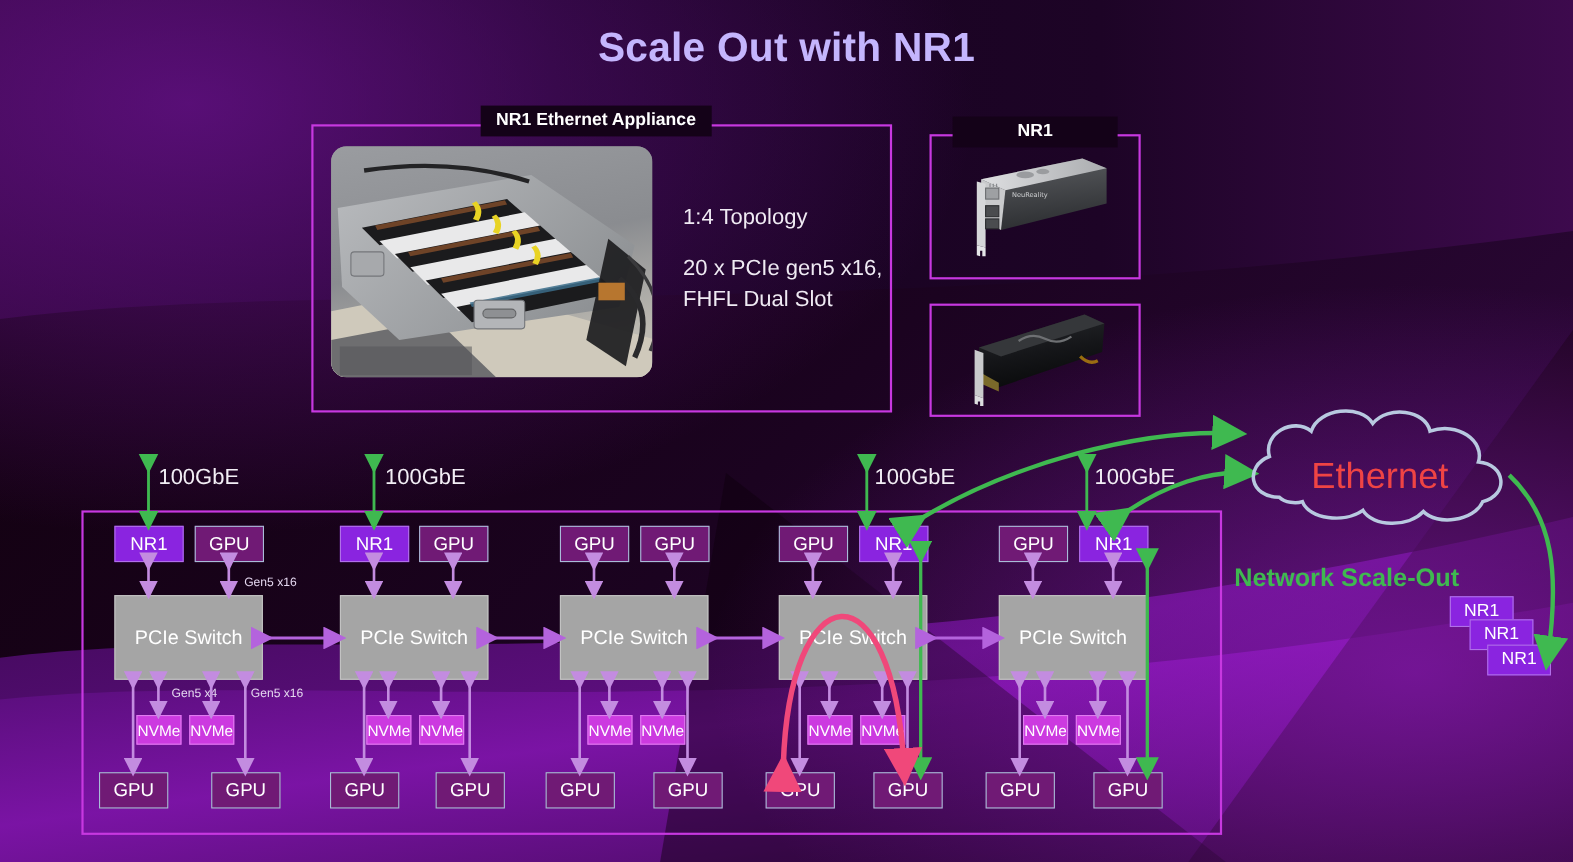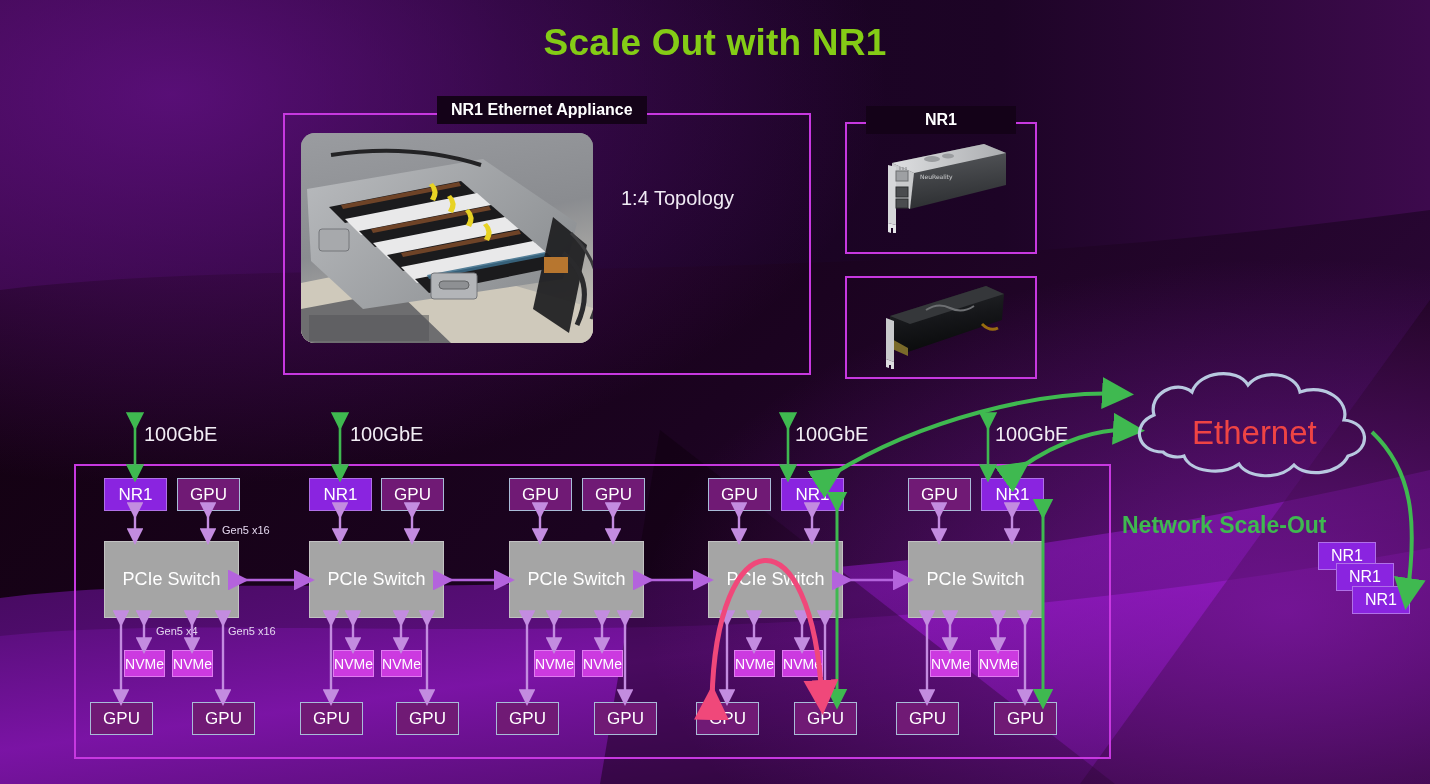--- a/index.html
+++ b/index.html
@@ -8,21 +8,21 @@
     font-family:"Liberation Sans", sans-serif;
     background:#1a0520;
   }
   
   .bg{position:absolute;inset:0;overflow:hidden;}
   .bg svg{position:absolute;inset:0;width:1430px;height:784px;}
 
   
   #title{
     position:absolute;left:0;top:22px;width:1430px;text-align:center;
-    color:#84cc16;font-size:37px;font-weight:bold;letter-spacing:.2px;
+    color:#c4b5fd;font-size:37px;font-weight:bold;letter-spacing:.2px;
   }
 
   
   .panel{position:absolute;border:2px solid #c738e0;}
   .panel-cap{
     position:absolute;background:#140218;color:#ffffff;
     font-size:16px;font-weight:600;padding:5px 14px;white-space:nowrap;
   }
 
   
@@ -170,20 +170,22 @@
       <path d="M252,84 L286,112 L268,200 L232,176 Z" fill="#1d1d1f" opacity="0.92"></path>
       <path d="M262,120 q34,28 14,72" stroke="#2a2a2c" stroke-width="5" fill="none"></path>
       <path d="M270,100 q40,40 20,86" stroke="#3a3a3c" stroke-width="3" fill="none"></path>
       <rect x="243" y="124" width="24" height="16" fill="#b7762f"></rect>
 
       <path d="M30,22 q80,-12 150,10" stroke="#232325" stroke-width="4" fill="none"></path>
     </svg>
   </div>
 
   <div class="spec" style="left:621px;top:184px;">1:4 Topology</div>
+  <div class="spec" style="left:621px;top:230px;">20 x PCIe gen5 x16,
+FHFL Dual Slot</div>
 
   <div class="panel" style="left:845px;top:122px;width:188px;height:128px;"></div>
   <div class="panel-cap" style="left:866px;top:106px;width:150px;text-align:center;padding:5px 0;">NR1</div>
   <div class="cardimg" style="left:866px;top:137px;">
     <svg width="148" height="100" viewBox="0 0 148 100">
       <defs>
         <linearGradient id="nrBody" x1="0" y1="0" x2="0.2" y2="1">
           <stop offset="0" stop-color="#5d5f63"></stop>
           <stop offset="1" stop-color="#2e3033"></stop>
         </linearGradient>

